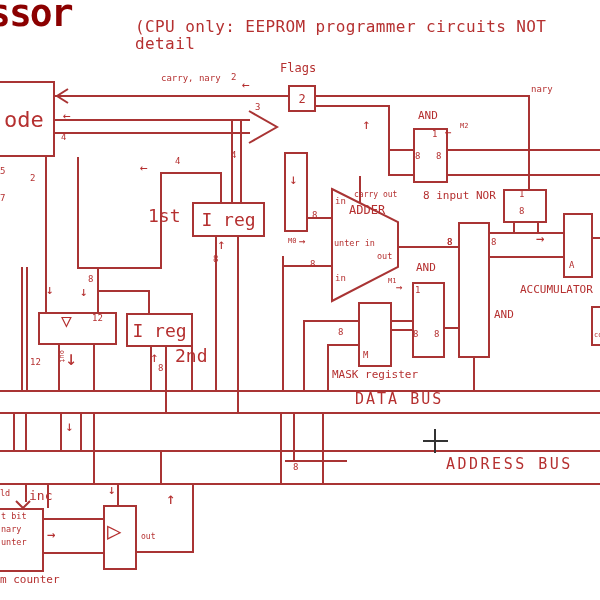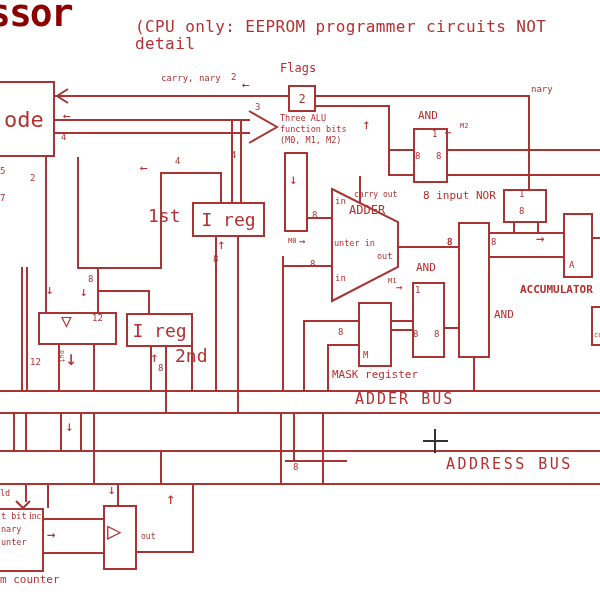--- a/index.html
+++ b/index.html
@@ -146,21 +146,21 @@
 
   <div class="box" style="left:458px;top:222px;width:32px;height:136px;"></div>
   <span class="lbl" style="left:494px;top:309px;font-size:11px;">AND</span>
   <span class="lbl" style="left:447px;top:238px;font-size:9px;">8</span>
   <span class="lbl" style="left:491px;top:238px;font-size:9px;">8</span>
   <span class="lbl" style="left:536px;top:231px;font-size:14px;">→</span>
 
   <div class="box" style="left:563px;top:213px;width:30px;height:65px;justify-content:flex-start;align-items:flex-end;">
     <span class="boxlbl" style="font-size:9px;padding:0 0 6px 4px;">A</span>
   </div>
-  <span class="lbl" style="left:520px;top:284px;font-size:11px;font-weight:bold;">ACCUMULATOR</span>
+  <span class="lbl" style="left:520px;top:284px;font-size:11px;">ACCUMULATOR</span>
 
   <div class="box" style="left:412px;top:282px;width:33px;height:76px;"></div>
   <span class="lbl" style="left:416px;top:262px;font-size:11px;">AND</span>
   <span class="lbl" style="left:415px;top:286px;font-size:9px;">1</span>
   <span class="lbl" style="left:388px;top:278px;font-size:7px;">M1</span>
   <span class="lbl" style="left:396px;top:282px;font-size:11px;">→</span>
   <span class="lbl" style="left:413px;top:330px;font-size:9px;">8</span>
   <span class="lbl" style="left:434px;top:330px;font-size:9px;">8</span>
 
   <div class="box" style="left:358px;top:302px;width:34px;height:65px;justify-content:flex-start;align-items:flex-end;">
@@ -171,21 +171,21 @@
 
   <div class="box" style="left:591px;top:306px;width:12px;height:40px;border-right:none;justify-content:flex-start;align-items:flex-end;">
     <span class="boxlbl" style="font-size:7px;padding:0 0 5px 1px;">co</span>
   </div>
 
   <div class="box" style="left:-20px;top:508px;width:64px;height:64px;"></div>
   <span class="lbl" style="left:1px;top:510px;font-size:8.5px;line-height:13px;">t bit
 nary
 unter</span>
   <span class="lbl" style="left:0px;top:489px;font-size:8.5px;">ld</span>
-  <span class="lbl" style="left:29px;top:511px;font-size:10px;font-family:Liberation Serif, serif;">inc</span>
+  <span class="lbl" style="left:29px;top:489px;font-size:13px;">inc</span>
 
   <div class="box" style="left:103px;top:505px;width:34px;height:65px;"></div>
   <span class="lbl" style="left:107px;top:519px;font-size:24px;">▷</span>
   <span class="lbl" style="left:141px;top:533px;font-size:8px;">out</span>
   <span class="lbl" style="left:0px;top:574px;font-size:11px;">m counter</span>
 
   <span class="lbl" style="left:349px;top:204px;font-size:12px;">ADDER</span>
   <span class="lbl" style="left:335px;top:197px;font-size:9px;">in</span>
   <span class="lbl" style="left:312px;top:211px;font-size:9px;">8</span>
   <span class="lbl" style="left:354px;top:191px;font-size:8px;">carry out</span>
@@ -195,44 +195,41 @@
   <span class="lbl" style="left:377px;top:252px;font-size:8.5px;">out</span>
   <span class="lbl" style="left:310px;top:260px;font-size:9px;">8</span>
   <span class="lbl" style="left:335px;top:274px;font-size:9px;">in</span>
   <span class="lbl" style="left:447px;top:238px;font-size:9px;">8</span>
 
   <span class="lbl" style="left:161px;top:74px;font-size:9px;">carry, nary</span>
   <span class="lbl" style="left:231px;top:73px;font-size:9px;">2</span>
   <span class="lbl" style="left:242px;top:78px;font-size:13px;">←</span>
   <span class="lbl" style="left:531px;top:85px;font-size:9px;">nary</span>
   <span class="lbl" style="left:255px;top:103px;font-size:9px;">3</span>
-  <span class="lbl" style="left:280px;top:113px;font-size:8.5px;line-height:11px;">Three ALU
-function bits
-(M0, M1, M2)</span>
   <span class="lbl" style="left:63px;top:109px;font-size:13px;">←</span>
   <span class="lbl" style="left:61px;top:133px;font-size:9px;">4</span>
   <span class="lbl" style="left:175px;top:157px;font-size:9px;">4</span>
   <span class="lbl" style="left:140px;top:161px;font-size:13px;">←</span>
   <span class="lbl" style="left:231px;top:151px;font-size:9px;">4</span>
   <span class="lbl" style="left:362px;top:117px;font-size:14px;">↑</span>
   <span class="lbl" style="left:0px;top:167px;font-size:9px;">5</span>
   <span class="lbl" style="left:0px;top:194px;font-size:9px;">7</span>
   <span class="lbl" style="left:30px;top:174px;font-size:9px;">2</span>
   <span class="lbl" style="left:46px;top:283px;font-size:13px;">↓</span>
   <span class="lbl" style="left:80px;top:285px;font-size:13px;">↓</span>
   <span class="lbl" style="left:88px;top:275px;font-size:9px;">8</span>
   <span class="lbl" style="left:217px;top:237px;font-size:14px;">↑</span>
   <span class="lbl" style="left:213px;top:255px;font-size:9px;">8</span>
   <span class="lbl" style="left:150px;top:350px;font-size:14px;">↑</span>
   <span class="lbl" style="left:158px;top:364px;font-size:9px;">8</span>
   <span class="lbl" style="left:30px;top:358px;font-size:9px;">12</span>
   <span class="lbl vert" style="left:58px;top:350px;font-size:7px;">out</span>
   <span class="lbl" style="left:65px;top:348px;font-size:20px;">↓</span>
 
-  <span class="lbl" style="left:355px;top:392px;font-size:15px;letter-spacing:2px;">ADDER BUS</span>
+  <span class="lbl" style="left:355px;top:392px;font-size:15px;letter-spacing:2px;">DATA BUS</span>
   <span class="lbl" style="left:446px;top:457px;font-size:15px;letter-spacing:2.5px;">ADDRESS BUS</span>
   <span class="lbl" style="left:293px;top:463px;font-size:9px;">8</span>
   <span class="lbl" style="left:65px;top:419px;font-size:14px;">↓</span>
 
   <span class="lbl" style="left:47px;top:527px;font-size:14px;">→</span>
   <span class="lbl" style="left:108px;top:483px;font-size:13px;">↓</span>
   <span class="lbl" style="left:166px;top:491px;font-size:16px;">↑</span>
 
   <div class="cursor" style="left:423px;top:440px;width:25px;height:2px;"></div>
   <div class="cursor" style="left:434px;top:429px;width:2px;height:24px;"></div>

